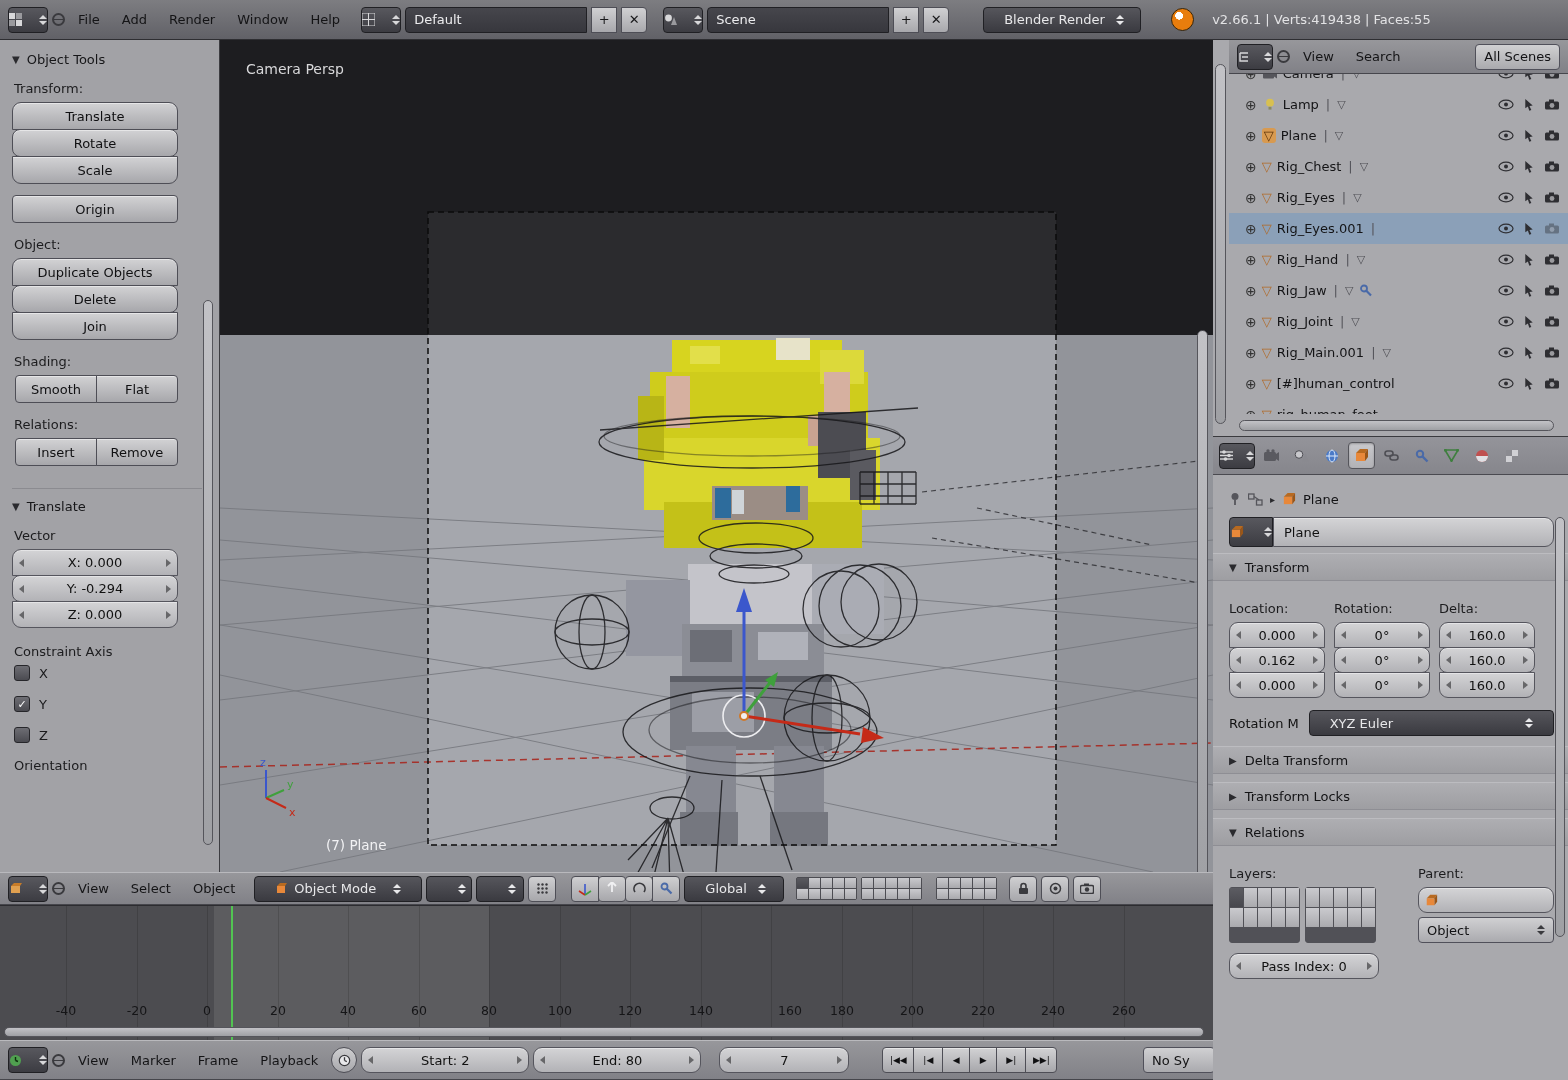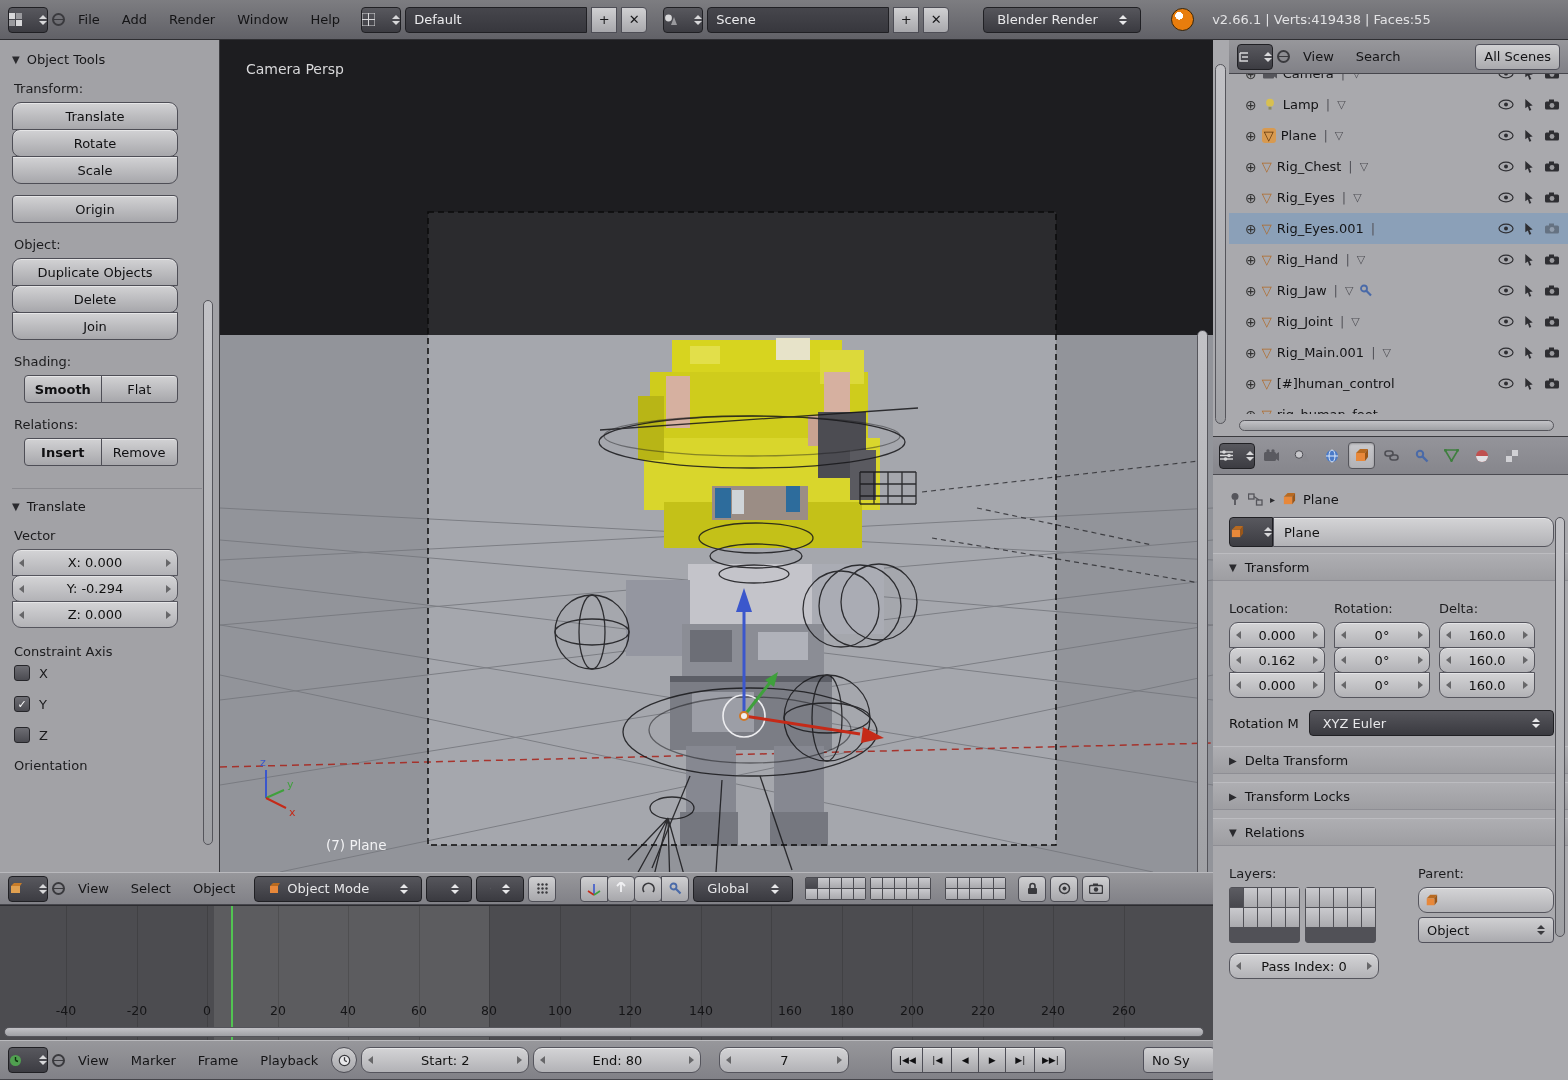--- a/index.html
+++ b/index.html
@@ -19,31 +19,31 @@
   .arr.l{border-top:4px solid transparent;border-bottom:4px solid transparent;border-right:5px solid #1c1c1e;}
   .arr.r{border-top:4px solid transparent;border-bottom:4px solid transparent;border-left:5px solid #1c1c1e;}
   .btn{display:flex;align-items:center;justify-content:center;background:linear-gradient(#d2d2d4,#a7a7ab);
        border:1px solid #4e4e56;border-radius:4px;color:#101012;height:28px;
        box-shadow:inset 0 1px 0 rgba(255,255,255,.45);cursor:default;white-space:nowrap;}
   .numf{display:flex;align-items:center;background:linear-gradient(#d4d4d6,#b2b2b6);
         border:1px solid #55555d;border-radius:9px;height:27px;padding:0 6px;gap:4px;
         box-shadow:inset 0 1px 0 rgba(255,255,255,.4);}
   .numf .val{flex:1;text-align:center;color:#111;}
   .darksel{display:flex;align-items:center;background:linear-gradient(#56565c,#3a3a40);
-           border:1px solid #202024;border-radius:4px;color:#e8e8ea;height:26px;padding:0 13px;gap:6px;white-space:nowrap;}
+           border:1px solid #202024;border-radius:4px;color:#e8e8ea;height:26px;padding:0 20px;gap:6px;white-space:nowrap;}
   .lightsel{display:flex;align-items:center;background:linear-gradient(#d0d0d2,#aaaaae);
             border:1px solid #50505a;border-radius:4px;color:#121214;height:26px;padding:0 8px;gap:6px;white-space:nowrap;}
   .ebtn{display:flex;align-items:center;justify-content:center;gap:3px;width:40px;height:26px;
         background:linear-gradient(#58585e,#3c3c42);border:1px solid #202024;border-radius:4px;color:#d8d8da;}
   .vgroup>*{border-radius:8px;margin-top:-1px;}
   .vgroup>:first-child{border-radius:9px 9px 0 0;margin-top:0;}
   .vgroup>:last-child{border-radius:0 0 9px 9px;}
   .hgroup{display:flex;}
   .hgroup>*{border-radius:0;margin-left:-1px;}
-  .hgroup>:first-child{border-radius:4px 0 0 4px;margin-left:12px;font-weight:bold;}
+  .hgroup>:first-child{border-radius:4px 0 0 4px;margin-left:3px;}
   .hgroup>:last-child{border-radius:0 4px 4px 0;}
   .scrollpill{position:absolute;background:linear-gradient(#c2c2c6,#9fa0a4);border:1px solid #55555b;border-radius:6px;}
 
   
   #topbar{left:0;top:0;width:1568px;height:40px;display:flex;align-items:center;gap:4px;padding:0 8px;
           background:linear-gradient(#7d7d81,#616167);border-bottom:1px solid #2e2e32;}
   #topbar .field{width:182px;height:26px;display:flex;align-items:center;padding:0 8px;color:#ececee;
                  background:linear-gradient(#46464c,#37373d);border:1px solid #202024;border-radius:4px 0 0 4px;}
   .sq{width:26px;height:26px;display:flex;align-items:center;justify-content:center;
       background:linear-gradient(#d0d0d2,#a8a8ac);border:1px solid #4e4e56;color:#18181a;font-size:13px;}

